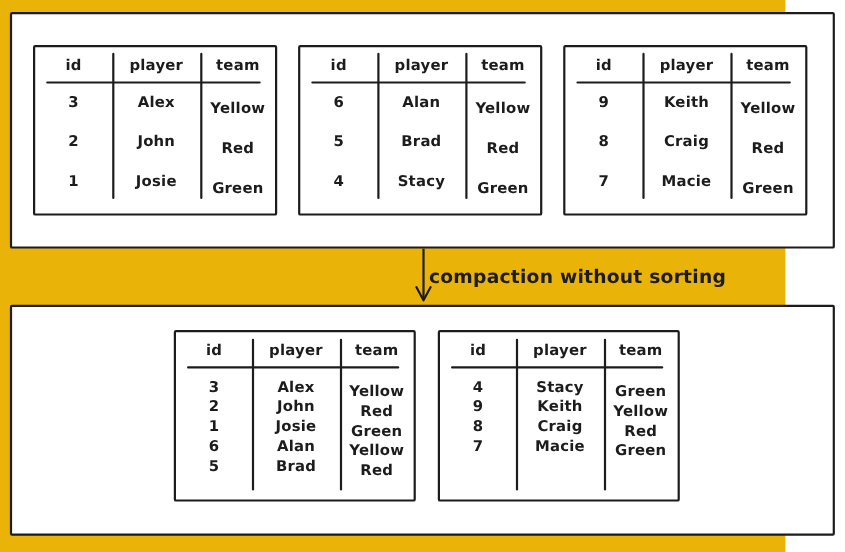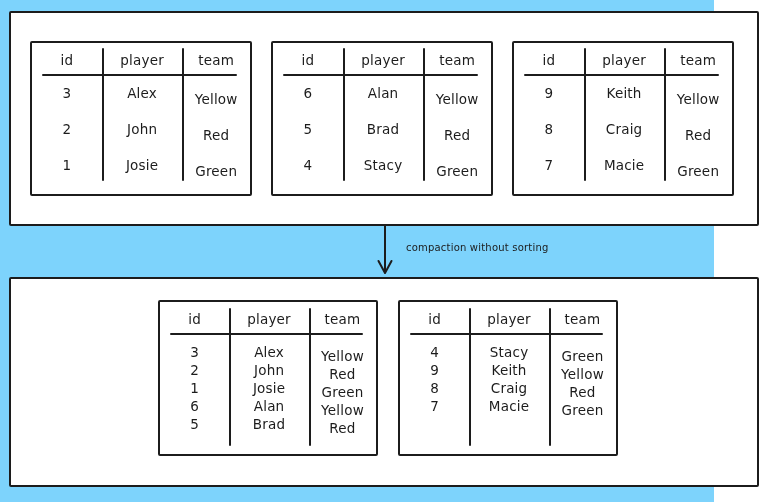--- a/index.html
+++ b/index.html
@@ -9,21 +9,22 @@
     height: 502px;
     background: #ffffff;
     font-family: "DejaVu Sans", sans-serif;
     color: #1c1c1c;
     overflow: hidden;
   }
   .stage {
     position: relative;
     width: 714px;
     height: 502px;
-    background: #7dd3fc;
+    background: #eab308;
+    font-weight: bold;
   }
   
   .group-box {
     position: absolute;
     box-sizing: border-box;
     border: 2px solid #1c1c1c;
     border-radius: 2px;
     background: #ffffff;
   }
   .group-box.top    { left: 9px;  top: 11px;  width: 750px; height: 215px; }
@@ -84,23 +85,23 @@
   
   .arrow-svg {
     position: absolute;
     left: 376px;
     top: 226px;
     width: 18px;
     height: 49px;
   }
   .arrow-label {
     position: absolute;
-    left: 406px;
+    left: 390px;
     top: 242px;
-    font-size: 10px;
+    font-size: 17px;
     letter-spacing: 0.2px;
     white-space: nowrap;
   }
 </style>
 </head>
 <body>
 
 <div class="stage">
 
   <div class="group-box top">

